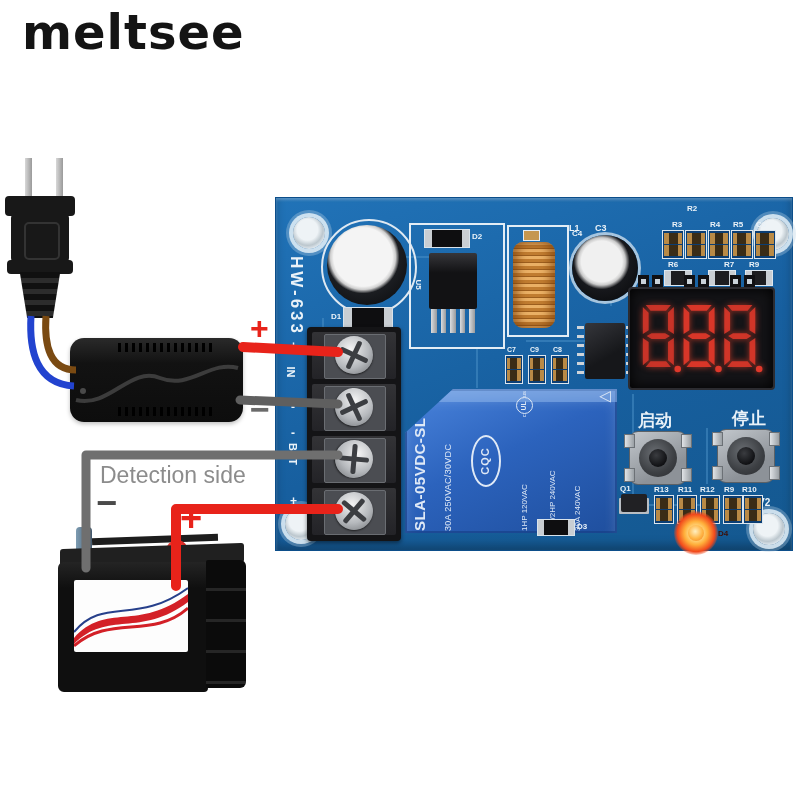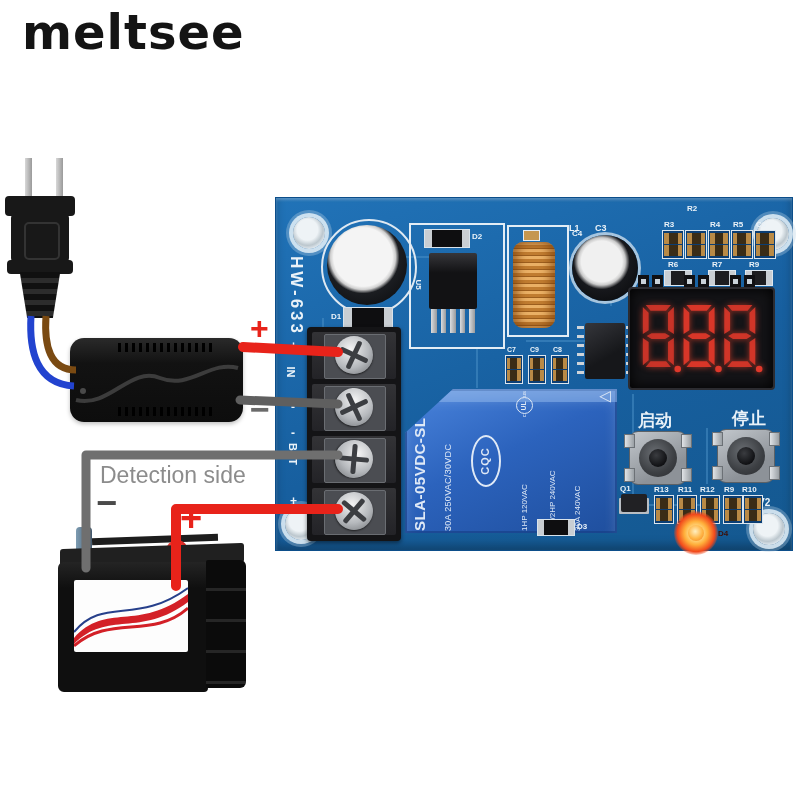--- a/index.html
+++ b/index.html
@@ -227,21 +227,21 @@
          background:radial-gradient(circle at 45% 40%,#f0f0f0 0 38%,#cacaca 44%,#17181c 52%,#060708 100%);
          box-shadow:0 0 0 3px rgba(225,236,245,.7);"></div>
 
     <div class="abs" style="left:309px;top:125px;width:40px;height:56px;border-radius:2px;
          background:linear-gradient(150deg,#35363b,#16171a 60%);"></div>
     <div class="abs" style="left:301px;top:128px;width:7px;height:50px;
          background:repeating-linear-gradient(180deg,#cfd4d9 0 3px,transparent 3px 9px);"></div>
     <div class="abs" style="left:350px;top:128px;width:7px;height:50px;
          background:repeating-linear-gradient(180deg,#cfd4d9 0 3px,transparent 3px 9px);"></div>
 
-    <div class="sk tiny" style="left:388px;top:22px;">R3</div>
+    <div class="sk tiny" style="left:396px;top:22px;">R3</div>
     <div class="sk tiny" style="left:411px;top:6px;">R2</div>
     <div class="sk tiny" style="left:434px;top:22px;">R4</div>
     <div class="sk tiny" style="left:457px;top:22px;">R5</div>
     <div class="sk tiny" style="left:480px;top:22px;">C6</div>
     <div class="r2" style="left:386px;top:32px;width:18px;">
         <i></i>
         <i></i>
       </div>
     <div class="r2" style="left:409px;top:32px;width:18px;">
         <i></i>
@@ -254,21 +254,21 @@
     <div class="r2" style="left:455px;top:32px;width:18px;">
         <i></i>
         <i></i>
       </div>
     <div class="r2" style="left:478px;top:32px;width:18px;">
         <i></i>
         <i></i>
       </div>
 
     <div class="sk tiny" style="left:392px;top:62px;">R6</div>
-    <div class="sk tiny" style="left:436px;top:62px;text-align:right;">R7</div>
+    <div class="sk tiny" style="left:448px;top:62px;text-align:right;">R7</div>
     <div class="sk tiny" style="left:473px;top:62px;">R9</div>
     <div class="rw" style="left:388px;top:72px;"></div>
     <div class="rw" style="left:432px;top:72px;"></div>
     <div class="rw" style="left:469px;top:72px;"></div>
 
     <div class="hdr" style="left:362px;top:77px;">
         <i></i>
         <i></i>
       </div>
     <div class="hdr" style="left:408px;top:77px;">

